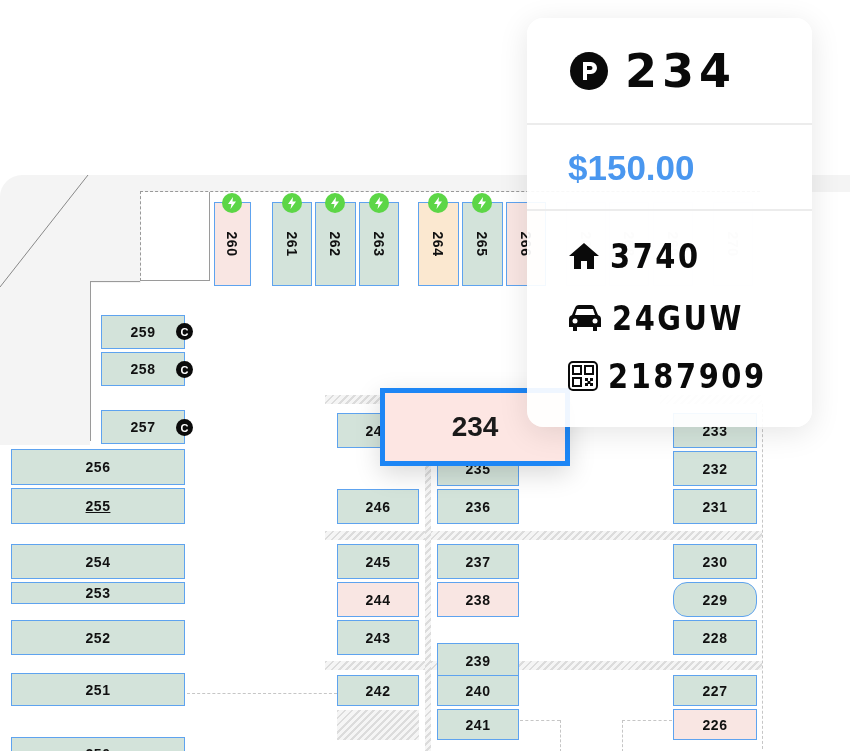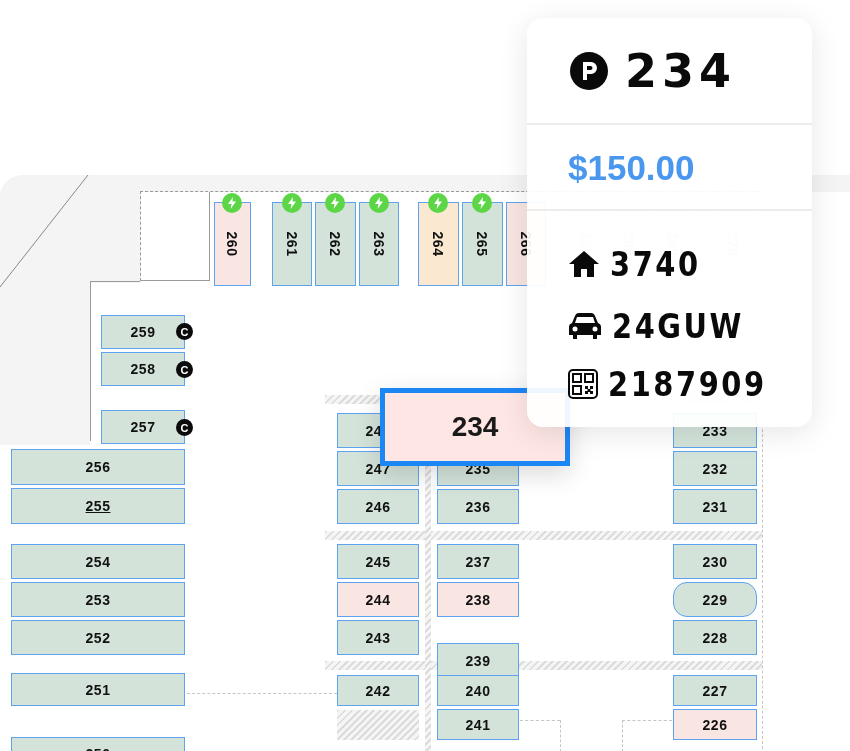--- a/index.html
+++ b/index.html
@@ -20,21 +20,21 @@
   .cbadge { position:absolute; width:17px; height:17px; border-radius:50%; background:#0b0b0b; color:#fff; font-size:11px; font-weight:bold; display:flex; align-items:center; justify-content:center; }
   .hatch { position:absolute; background:repeating-linear-gradient(135deg, #dcdcdc 0 2px, #f5f5f5 2px 5px); }
   .dashline { position:absolute; border-top:1px dashed #c6c6c6; }
   .dashvline { position:absolute; border-left:1px dashed #c6c6c6; }
   .selected { position:absolute; left:380px; top:388px; width:190px; height:78px; box-sizing:border-box; border:5px solid #1d86f5; background:#fde6e3; display:flex; align-items:center; justify-content:center; font-weight:bold; font-size:28px; color:#1a1a1a; box-shadow:0 8px 24px rgba(0,0,0,0.15); }
   .card { position:absolute; left:527px; top:18px; width:285px; height:409px; background:rgba(255,255,255,0.93); border-radius:16px; box-shadow:0 6px 30px rgba(0,0,0,0.10); }
   .card-row { position:absolute; left:0; width:285px; }
   .card-divider { position:absolute; left:0; width:285px; height:2px; background:#ececec; }
   .big { font-family:"DejaVu Sans", sans-serif; font-weight:bold; color:#0a0a0a; letter-spacing:5px; }
   .price { font-family:"Liberation Sans", sans-serif; font-weight:bold; color:#4a97ef; font-size:35px; }
-  .info { position:absolute; left:41px; display:flex; align-items:center;margin-top:8px; }
+  .info { position:absolute; left:41px; display:flex; align-items:center; }
   .info .txt { font-family:"DejaVu Sans", sans-serif; font-weight:bold; font-size:34px; color:#0a0a0a; letter-spacing:3px; margin-left:10px; transform:scaleX(0.85); transform-origin:left center; }
 </style>
 </head>
 <body>
 
 <div class="map">
   <div class="map-bg"></div>
 
   <div class="floor" style="left:141px;top:17px;width:709px;height:100px;"></div>
   <div class="floor" style="left:90px;top:108px;width:760px;height:470px;"></div>
@@ -145,38 +145,35 @@
 
   <div class="spot free" style="left:11px;top:274px;width:174px;height:36px;">
       <span>256</span>
     </div>
   <div class="spot free" style="left:11px;top:313px;width:174px;height:36px;text-decoration:underline;">
       <span>255</span>
     </div>
   <div class="spot free" style="left:11px;top:369px;width:174px;height:35px;">
       <span>254</span>
     </div>
-  <div class="spot free" style="left:11px;top:407px;width:174px;height:35px;">
+  <div class="spot free" style="left:11px;top:407px;width:174px;height:22px;">
       <span>253</span>
     </div>
   <div class="spot free" style="left:11px;top:445px;width:174px;height:35px;">
       <span>252</span>
     </div>
   <div class="spot free" style="left:11px;top:498px;width:174px;height:33px;">
       <span>251</span>
     </div>
   <div class="spot free" style="left:11px;top:534px;width:174px;height:33px;margin-top:28px;">
       <span>250</span>
     </div>
 
   <div class="spot free" style="left:337px;top:238px;width:82px;height:35px;">
       <span>248</span>
-    </div>
-  <div class="spot free" style="left:337px;top:276px;width:82px;height:35px;">
-      <span>247</span>
     </div>
   <div class="spot free" style="left:337px;top:314px;width:82px;height:35px;">
       <span>246</span>
     </div>
   <div class="spot free" style="left:337px;top:369px;width:82px;height:35px;">
       <span>245</span>
     </div>
   <div class="spot occupied" style="left:337px;top:407px;width:82px;height:35px;">
       <span>244</span>
     </div>

